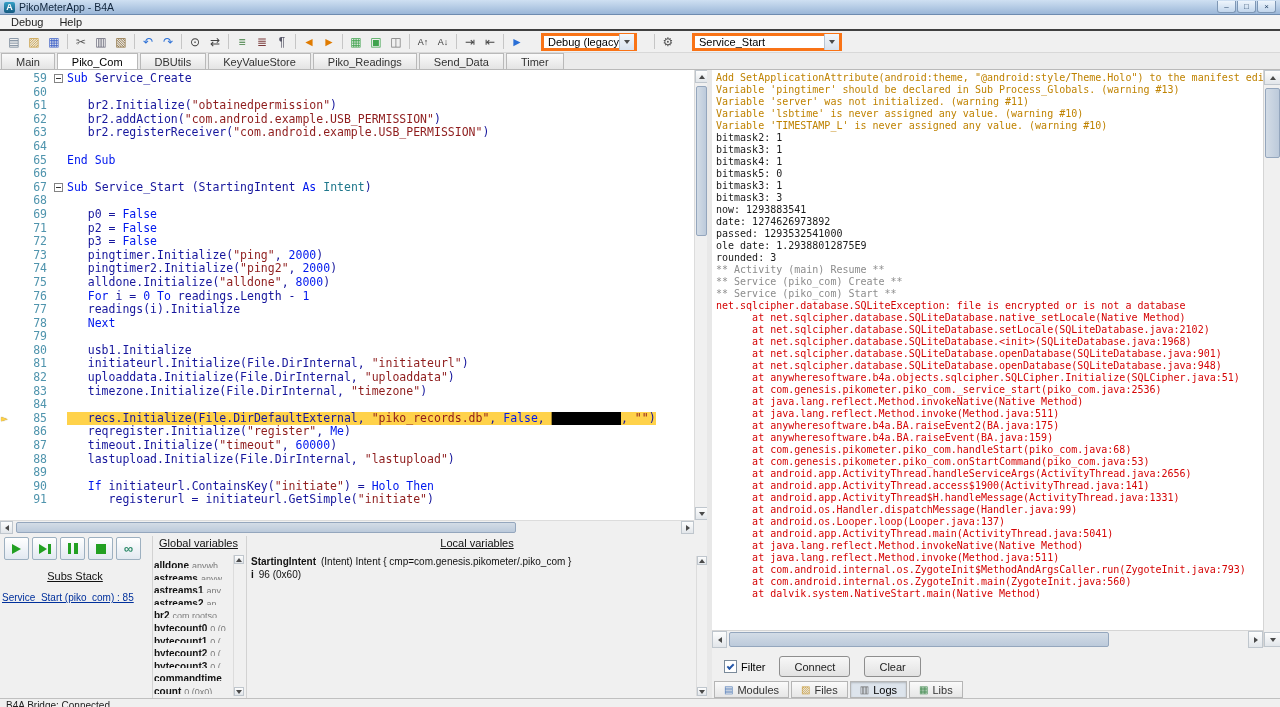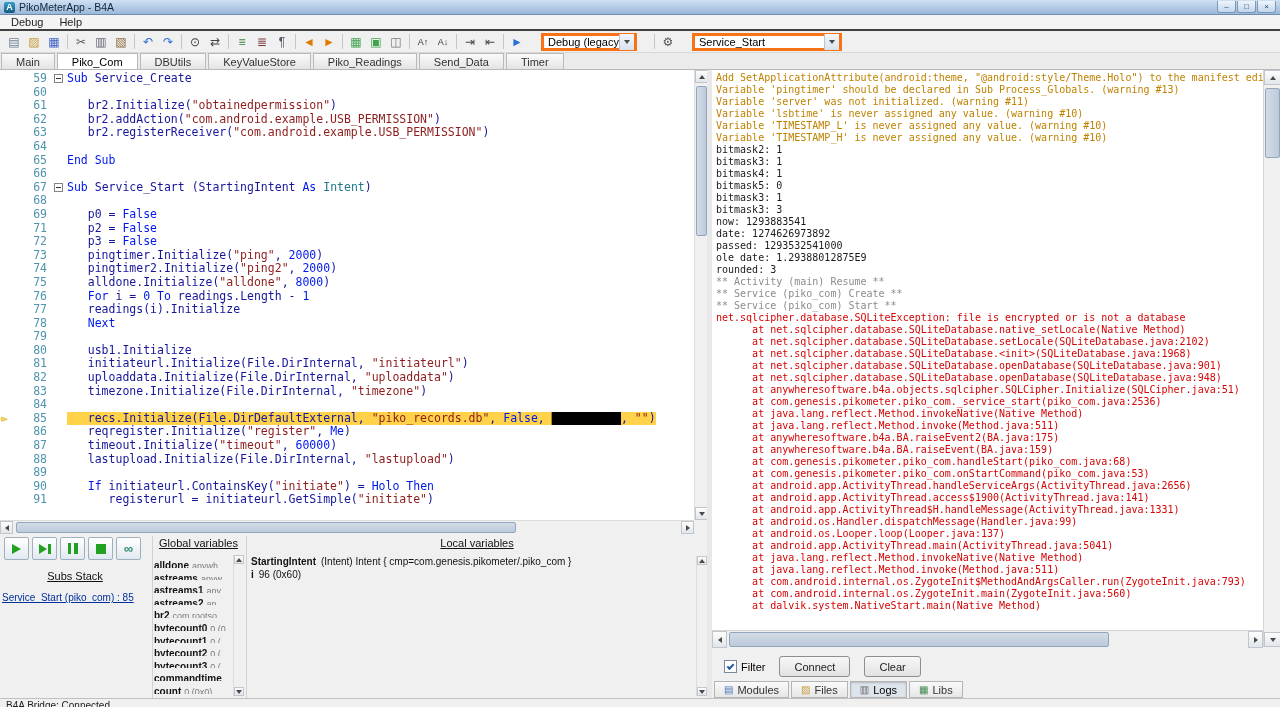--- a/index.html
+++ b/index.html
@@ -336,21 +336,20 @@
 
   <div class="splitter"></div>
 
   <div class="right-panel">
     <div class="log-view" id="log-lines">
         <div class="log-line lg-warn">Add SetApplicationAttribute(android:theme, "@android:style/Theme.Holo") to the manifest editor. (warning #17)</div>
         <div class="log-line lg-warn">Variable 'pingtimer' should be declared in Sub Process_Globals. (warning #13)</div>
         <div class="log-line lg-warn">Variable 'server' was not initialized. (warning #11)</div>
         <div class="log-line lg-warn">Variable 'lsbtime' is never assigned any value. (warning #10)</div>
         <div class="log-line lg-warn">Variable 'TIMESTAMP_L' is never assigned any value. (warning #10)</div>
-        <div class="log-line lg-warn">Variable 'TIMESTAMP_H' is never assigned any value. (warning #10)</div>
         <div class="log-line lg-plain">bitmask2: 1</div>
         <div class="log-line lg-plain">bitmask3: 1</div>
         <div class="log-line lg-plain">bitmask4: 1</div>
         <div class="log-line lg-plain">bitmask5: 0</div>
         <div class="log-line lg-plain">bitmask3: 1</div>
         <div class="log-line lg-plain">bitmask3: 3</div>
         <div class="log-line lg-plain">now: 1293883541</div>
         <div class="log-line lg-plain">date: 1274626973892</div>
         <div class="log-line lg-plain">passed: 1293532541000</div>
         <div class="log-line lg-plain">ole date: 1.29388012875E9</div>

